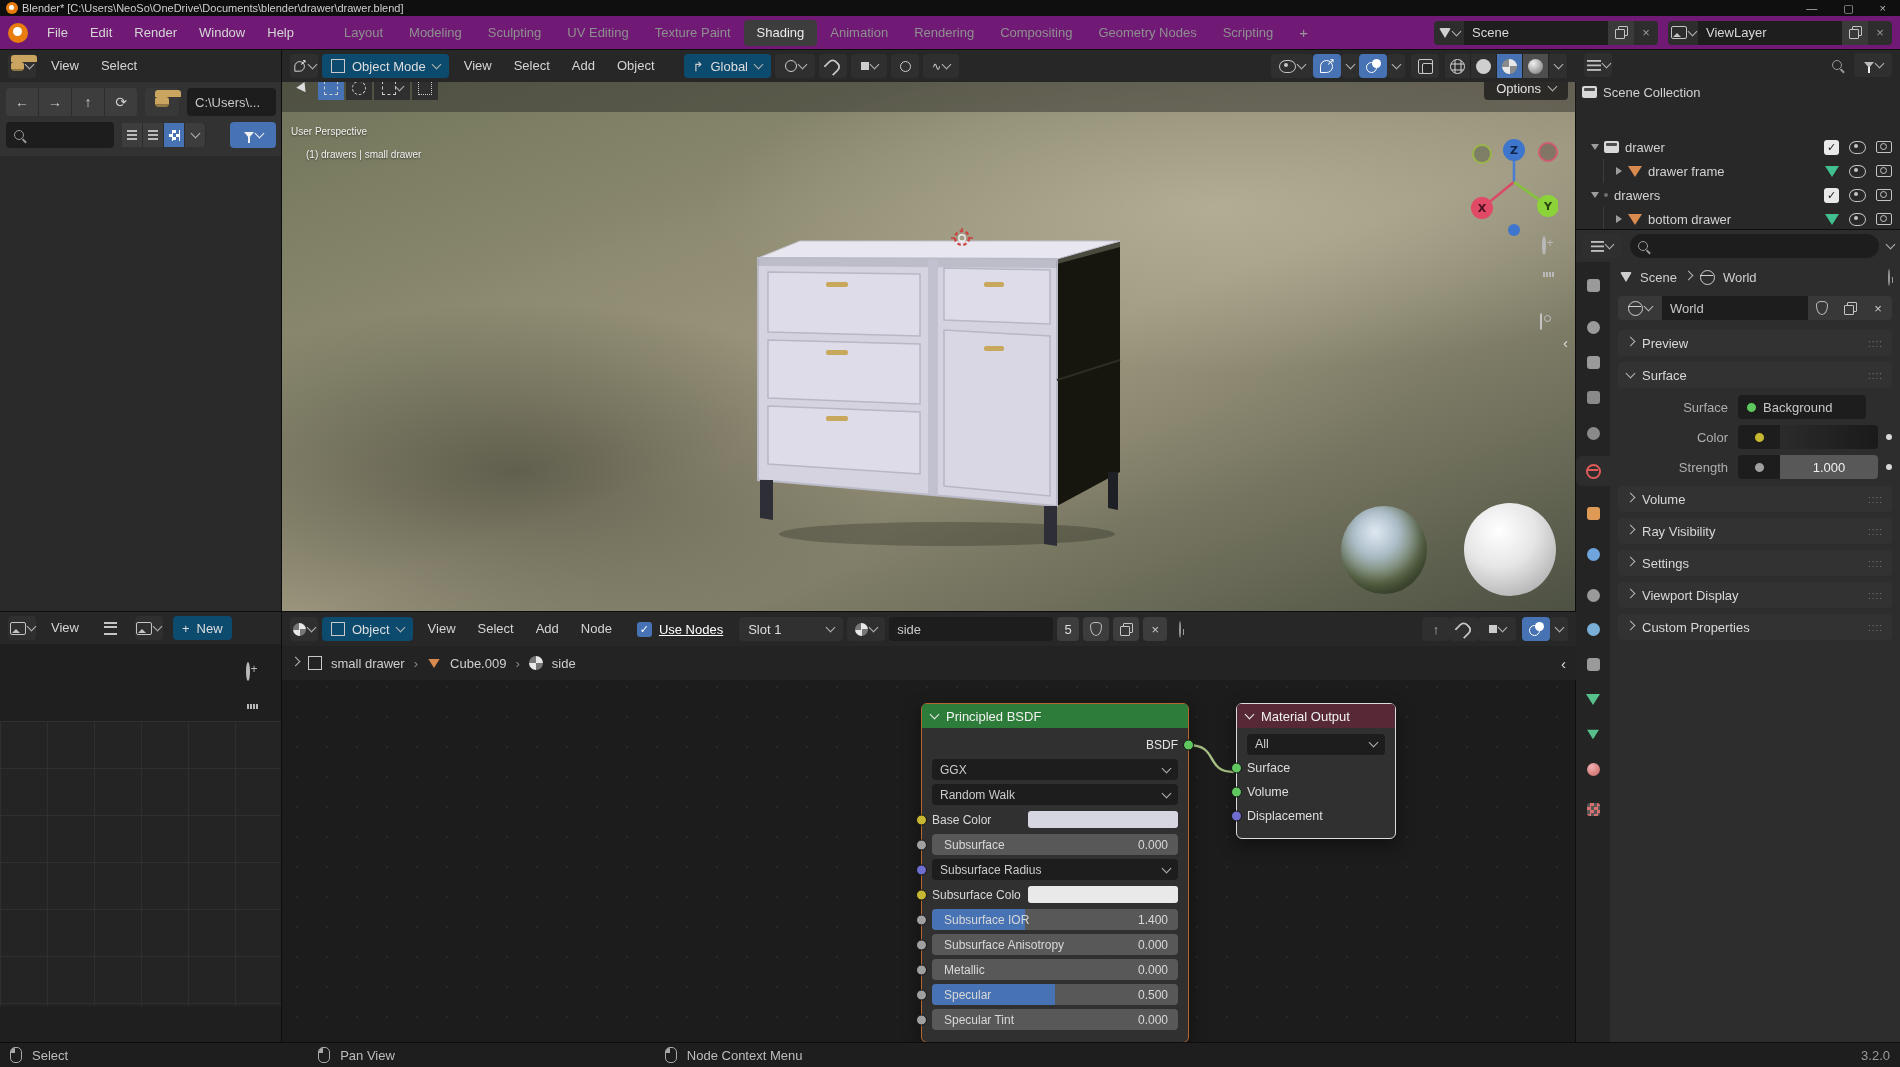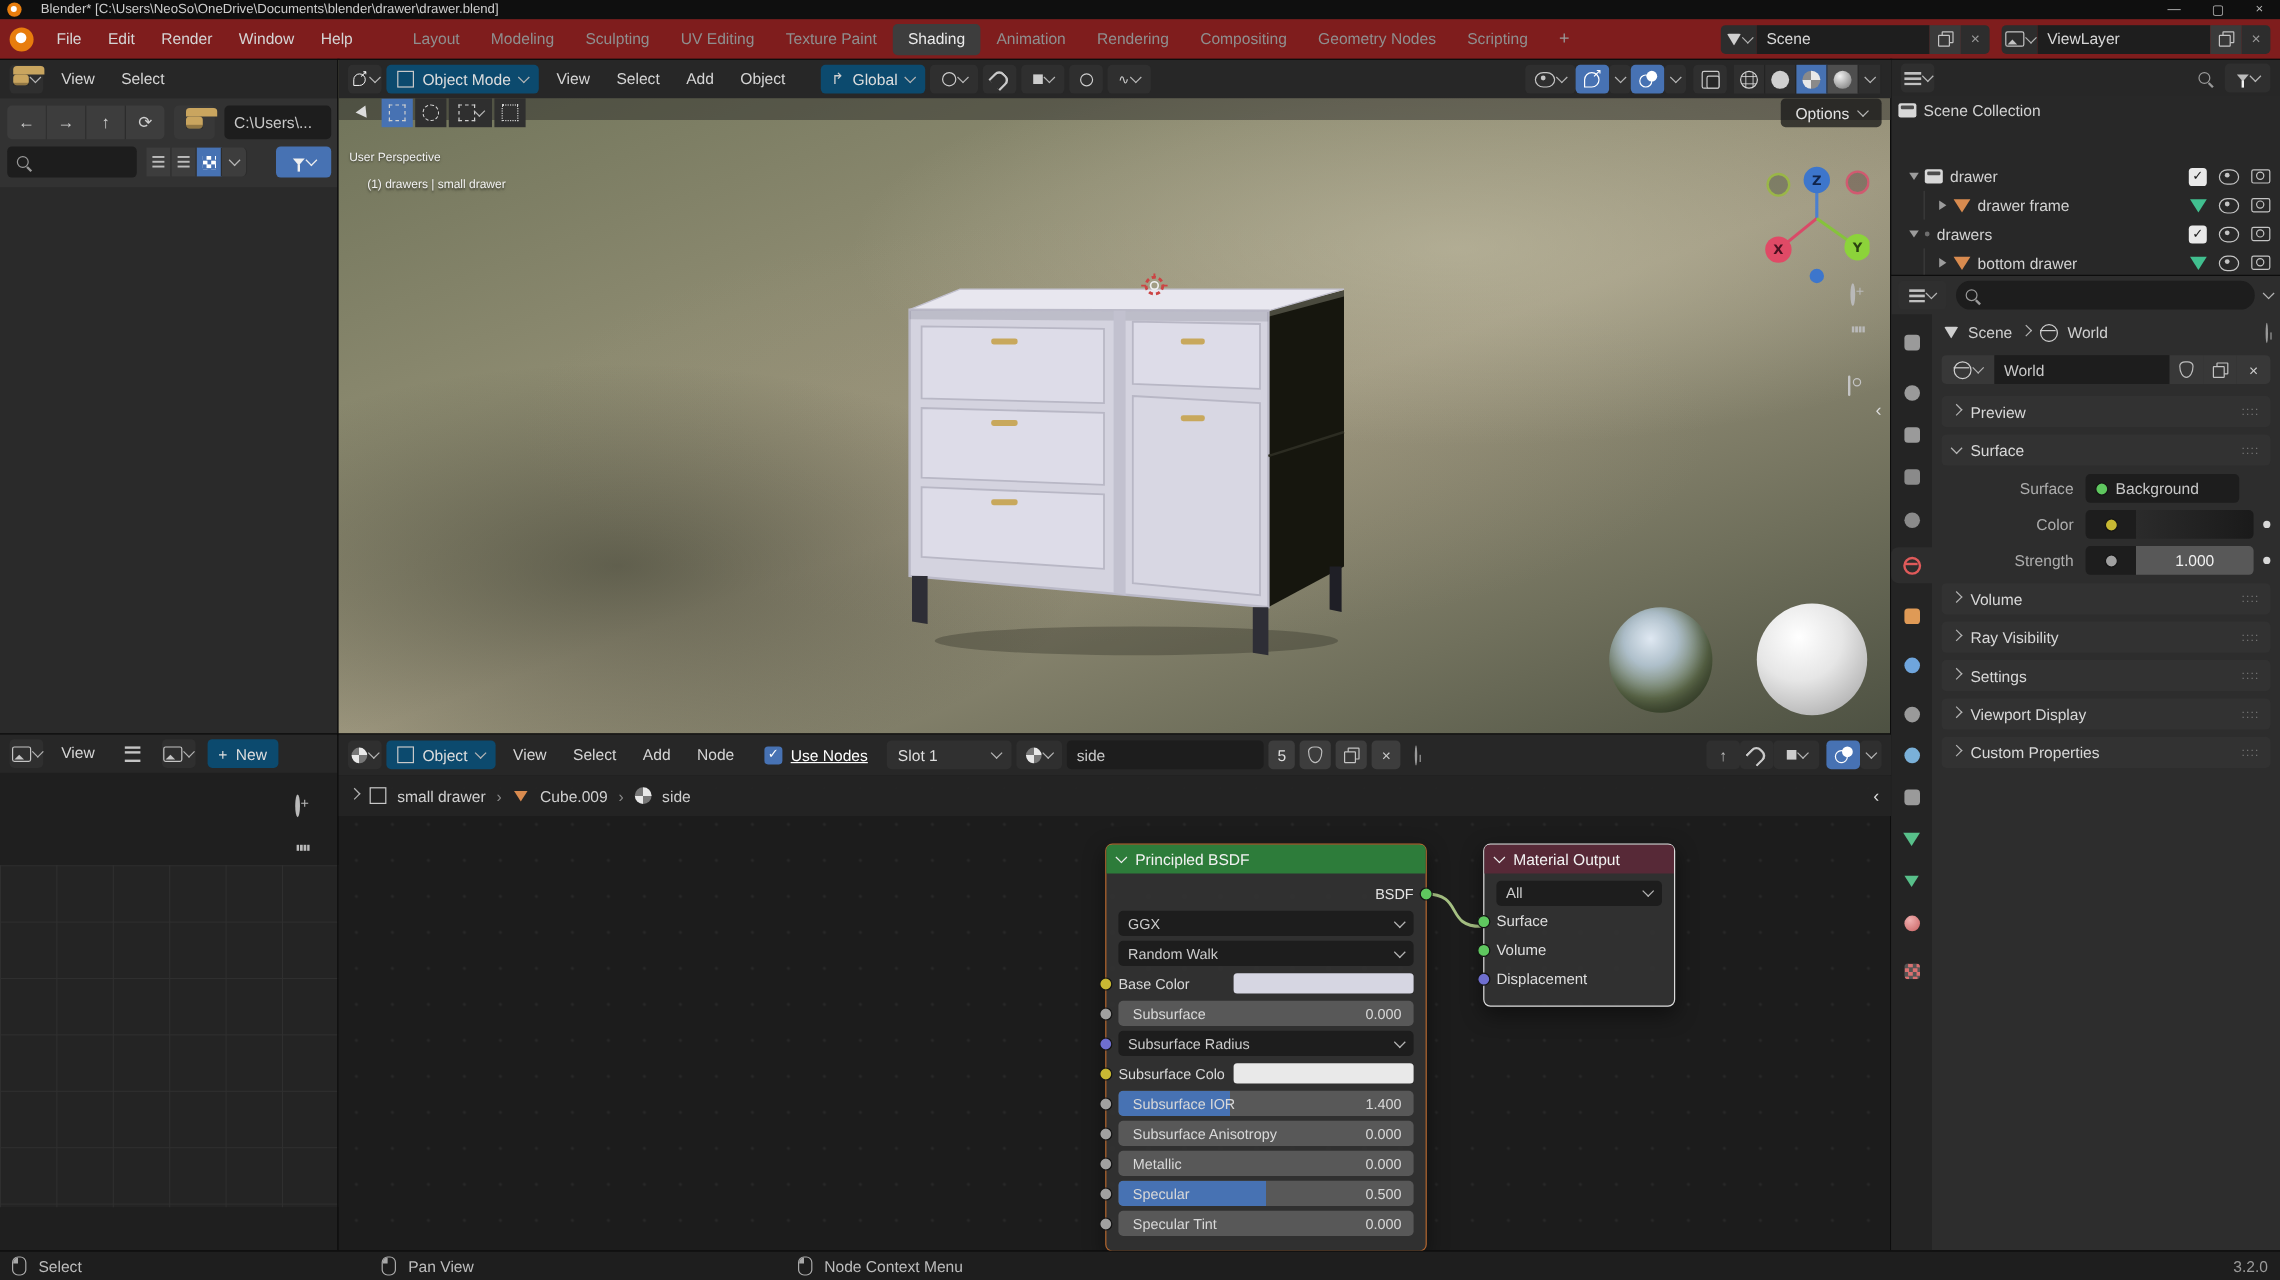--- a/index.html
+++ b/index.html
@@ -4,28 +4,28 @@
 <style>
   html,body{margin:0;padding:0;background:#111;}
   #app{position:relative;width:1900px;height:1067px;overflow:hidden;background:#1d1d1d;
        font-family:"Liberation Sans","DejaVu Sans",sans-serif;font-size:13px;color:#d0d0d0;
        -webkit-user-select:none;user-select:none;}
   .abs{position:absolute;}
   .row{display:flex;align-items:center;}
 
   
   .titlebar{position:absolute;left:0;top:0;width:1900px;height:16px;background:#0f0f0f;
-            display:flex;align-items:center;gap:16px;padding:0 6px;box-sizing:border-box;}
+            display:flex;align-items:center;gap:4px;padding:0 6px;box-sizing:border-box;}
   .titlebar .ttext{font-size:11px;color:#cfcfcf;white-space:nowrap;}
   .blogo{width:12px;height:12px;border-radius:50%;background:#e87d0d;position:relative;flex:0 0 auto;}
   .blogo::after{content:"";position:absolute;left:3px;top:3px;width:5px;height:5px;border-radius:50%;background:#fff;}
   .wbtns{margin-left:auto;display:flex;gap:26px;color:#bbb;font-size:11px;padding-right:8px;}
 
   
-  .menubar{position:absolute;left:0;top:16px;width:1900px;height:34px;background:#7f1d1d;
+  .menubar{position:absolute;left:0;top:16px;width:1900px;height:34px;background:#701a75;
            display:flex;align-items:center;padding:0 8px;box-sizing:border-box;border-bottom:1px solid #101010;}
   .blogo2{width:20px;height:20px;border-radius:50%;background:#e87d0d;position:relative;margin-right:8px;flex:0 0 auto;}
   .blogo2::after{content:"";position:absolute;left:5px;top:4px;width:9px;height:9px;border-radius:50%;background:#fff;}
   .menu{color:#d5d5d5;padding:0 11px;height:26px;line-height:26px;border-radius:4px;cursor:default;white-space:nowrap;}
   #workspace-tabs{display:flex;margin-left:26px;}
   .tab{color:#8f8f8f;padding:0 13px;height:26px;line-height:26px;border-radius:4px;white-space:nowrap;}
   .tab.active{background:#3d3d3d;color:#eaeaea;}
   .tab.addtab{color:#9a9a9a;font-size:15px;}
   .idgroup{display:flex;align-items:center;height:24px;margin-left:10px;}
   .idicon{width:30px;height:24px;background:#2d2d2d;border-radius:4px 0 0 4px;display:flex;align-items:center;justify-content:center;gap:2px;}
@@ -99,22 +99,22 @@
   .imgic::after{content:"";position:absolute;left:1px;bottom:1px;border-left:4px solid transparent;border-right:4px solid transparent;border-bottom:4px solid #c4c4c4;}
 
   
   #viewport3d{left:282px;top:50px;width:1294px;height:562px;overflow:hidden;
      background:
        radial-gradient(ellipse 60% 45% at 72% 28%,rgba(205,200,175,.50),transparent 65%),
        radial-gradient(ellipse 50% 50% at 18% 75%,rgba(52,54,42,.55),transparent 60%),
        radial-gradient(ellipse 55% 45% at 50% 55%,rgba(165,155,130,.38),transparent 70%),
        linear-gradient(160deg,#6e7258 0%,#8c8a70 32%,#9a947c 55%,#70705c 80%,#4d5142 100%);}
   #viewport3d .ehdr{position:relative;z-index:5;}
-  .toolrow{position:absolute;left:0;top:32px;width:100%;height:18px;background:rgba(38,38,38,.45);
-           display:flex;align-items:flex-start;padding:0 8px;box-sizing:border-box;gap:2px;z-index:4;}
+  .toolrow{position:absolute;left:0;top:32px;width:100%;height:30px;background:rgba(38,38,38,.45);
+           display:flex;align-items:flex-end;padding:12px 8px;box-sizing:border-box;gap:2px;z-index:4;}
   .tbtn{width:26px;height:24px;background:#2f2f2f;display:flex;align-items:center;justify-content:center;}
   .tbtn.on{background:#4772b3;}
   .dashbox{width:12px;height:12px;border:1.4px dashed #cfcfcf;}
   .cursoric{width:0;height:0;border-left:5px solid transparent;border-right:5px solid transparent;border-top:9px solid #ddd;transform:rotate(-35deg);}
   .optionsbtn{margin-left:auto;background:rgba(24,24,24,.75);border-radius:4px;height:24px;display:flex;align-items:center;
               gap:8px;padding:0 12px;color:#e2e2e2;}
   .vptext{position:absolute;z-index:3;color:#f2f2f2;text-shadow:0 1px 2px rgba(0,0,0,.55);font-size:10px;}
   .sphbtn{width:25px;height:24px;background:#2f2f2f;display:flex;align-items:center;justify-content:center;border-right:1px solid #232323;}
   .sphbtn.on{background:#4772b3;}
   .sphbtn.lt{background:#4e4e4e;}

